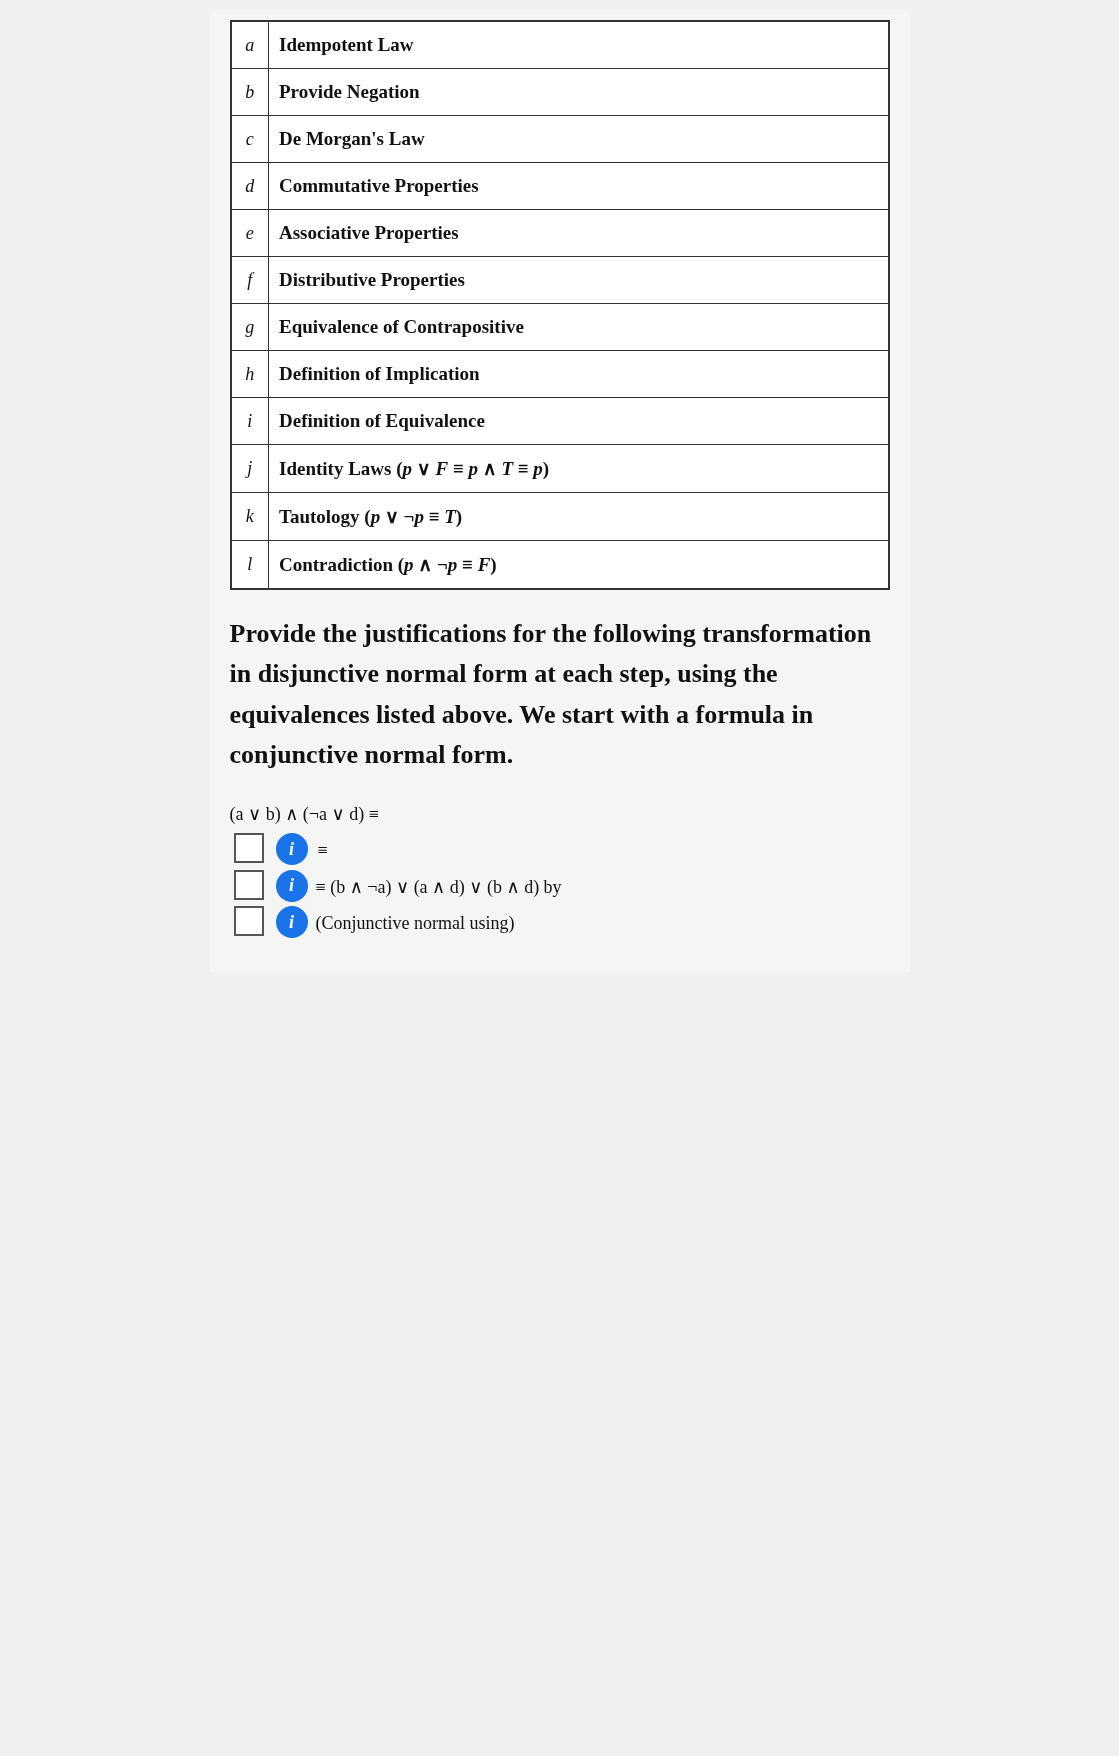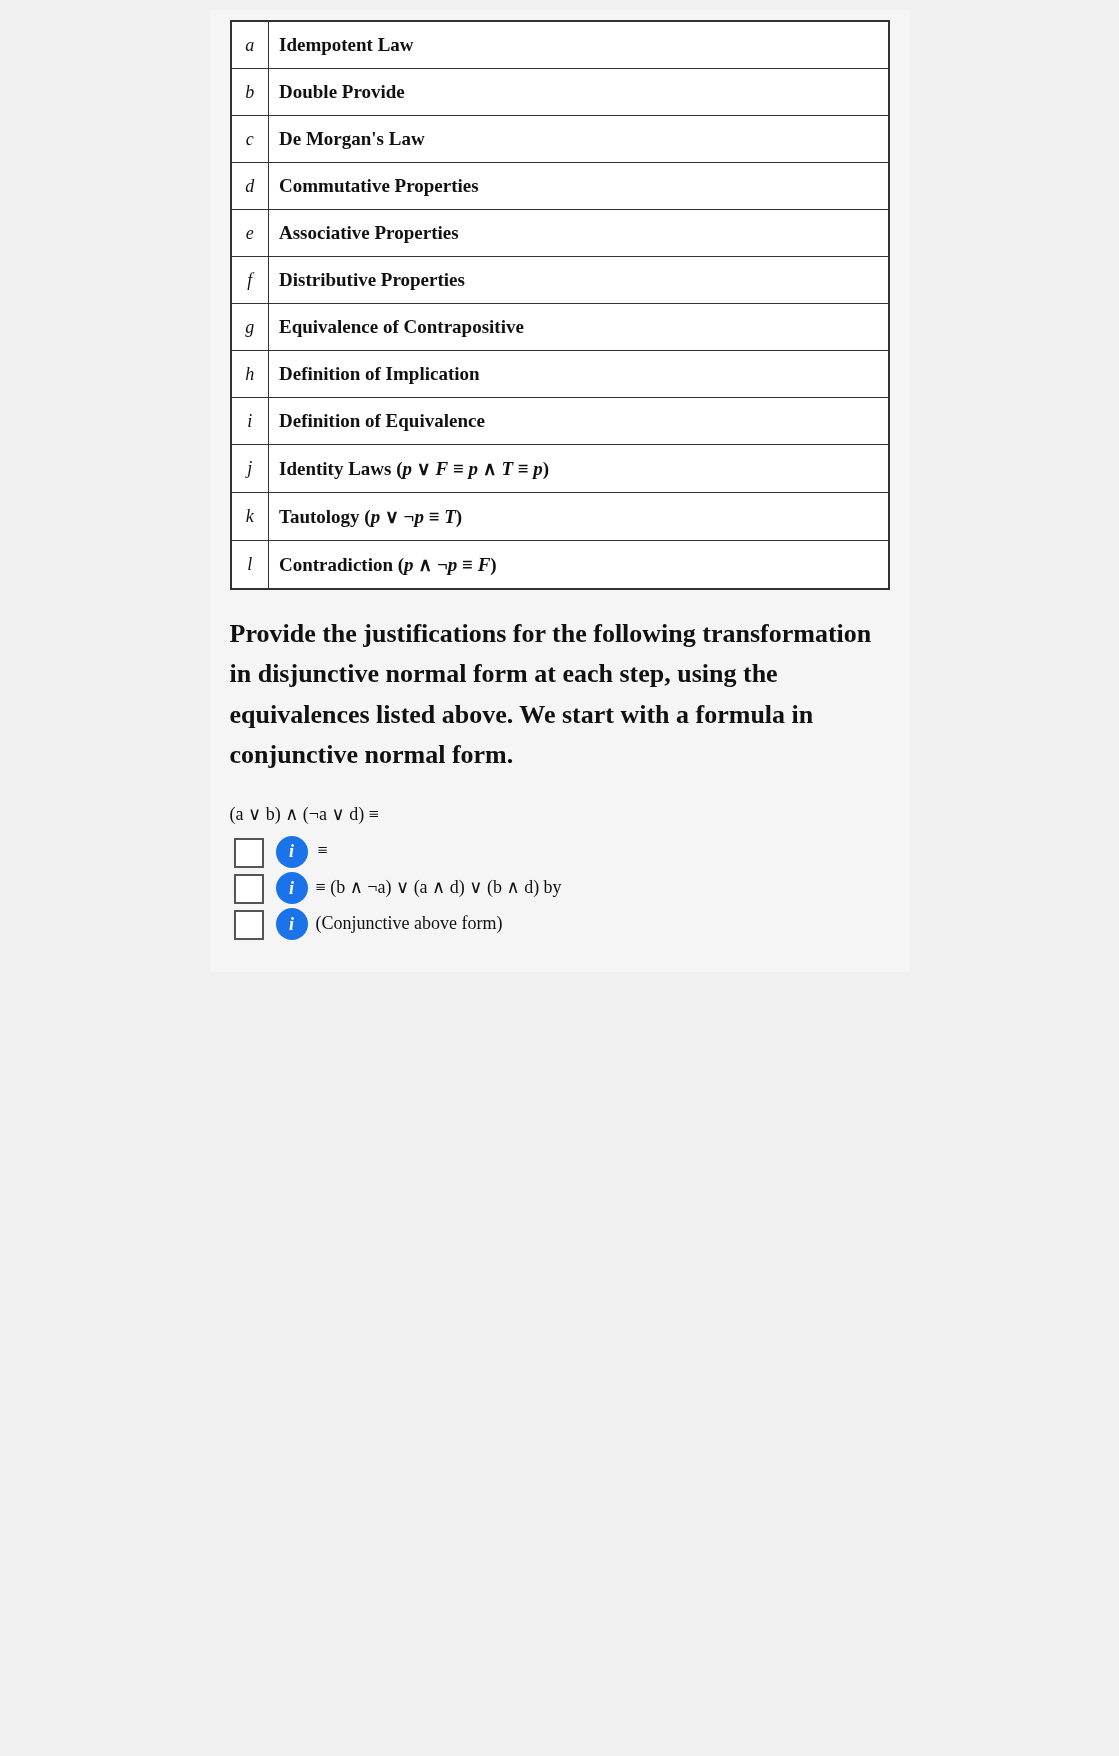--- a/index.html
+++ b/index.html
@@ -57,21 +57,21 @@
       color: #111;
       margin-bottom: 22px;
     }
     .formula-block {
       font-size: 18px;
       color: #111;
       line-height: 1.9;
     }
     .formula-line {
       display: flex;
-      align-items: flex-end;
+      align-items: flex-start;
       margin-bottom: 2px;
       flex-wrap: wrap;
       gap: 4px;
     }
     .formula-text {
       font-size: 18px;
       color: #111;
     }
     .input-box {
       display: inline-block;
@@ -109,21 +109,21 @@
 
 <div class="container">
   <table>
     <tbody id="table-body">
     <tr>
           <td class="row-label">a</td>
           <td class="row-content">Idempotent Law</td>
         </tr>
         <tr>
           <td class="row-label">b</td>
-          <td class="row-content">Double Provide</td>
+          <td class="row-content">Provide Negation</td>
         </tr>
         <tr>
           <td class="row-label">c</td>
           <td class="row-content">De Morgan's Law</td>
         </tr>
         <tr>
           <td class="row-label">d</td>
           <td class="row-content">Commutative Properties</td>
         </tr>
         <tr>
@@ -180,16 +180,16 @@
 
     <div class="formula-line">
       <span class="input-box"></span>
       <span class="info-btn">i</span>
       <span class="formula-text">≡ (b ∧ ¬a) ∨ (a ∧ d) ∨ (b ∧ d) by</span>
     </div>
 
     <div class="formula-line">
       <span class="input-box"></span>
       <span class="info-btn">i</span>
-      <span class="formula-text">(Conjunctive above form)</span>
+      <span class="formula-text">(Conjunctive normal using)</span>
     </div>
   </div>
 </div>
 
 </body></html>

